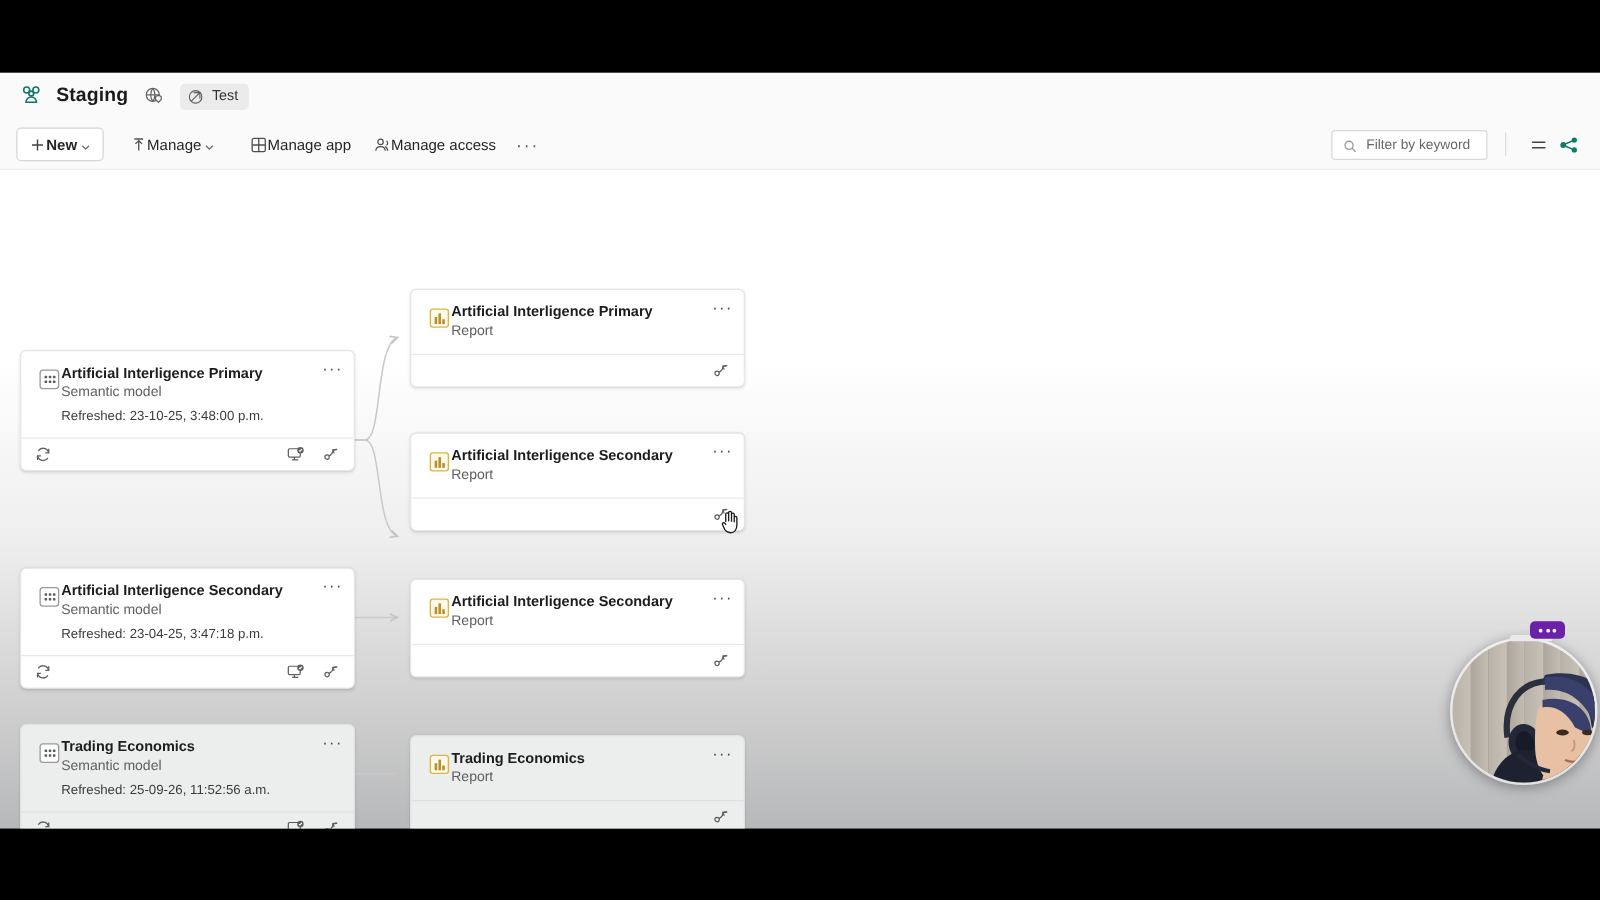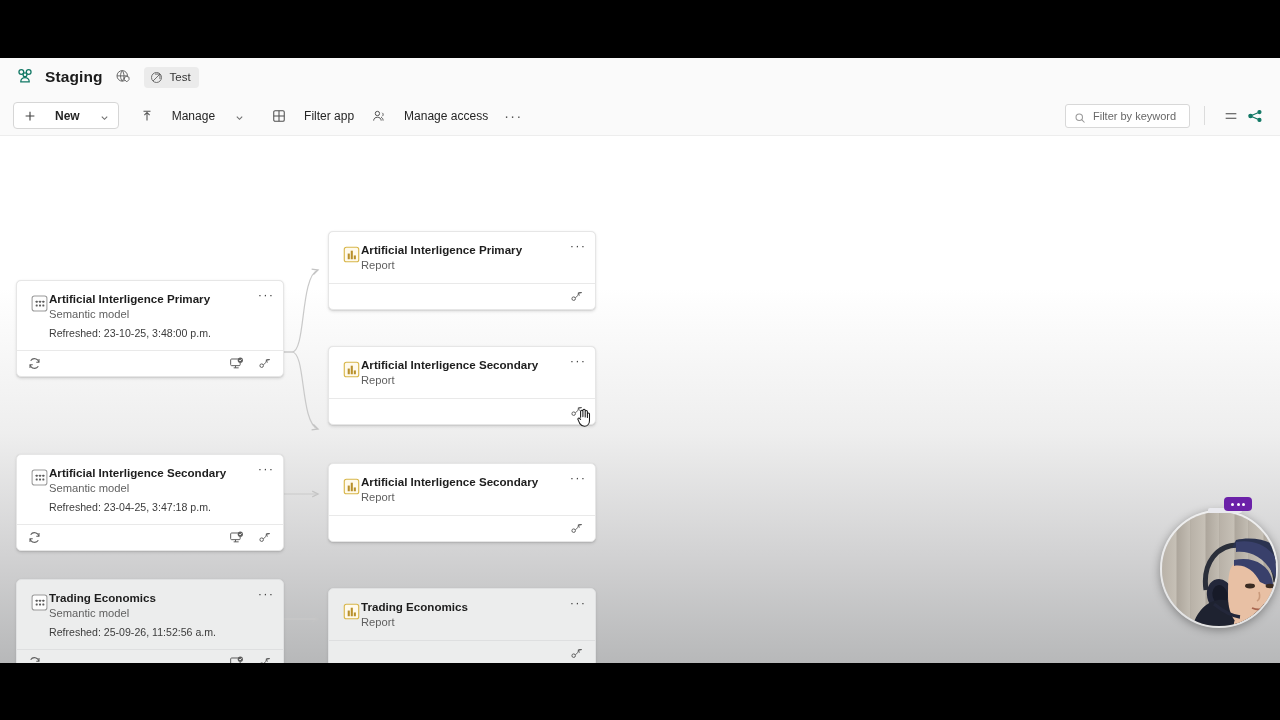--- a/index.html
+++ b/index.html
@@ -40,21 +40,21 @@
   .stage-chip .chip-ico { width: 15px; height: 15px; opacity: .8; }
   .stage-chip .chip-txt { font-size: 11.5px; color: #333; }
 
   
   .cmdbar {
     position: relative; height: 40px; background: #fafafa;
     display: flex; align-items: center; padding: 0 13px;
     border-bottom: 1px solid #ededed;
   }
   .cmd {
-    display: flex; align-items: center; gap: 18px; height: 26px;
+    display: flex; align-items: center; gap: 0; height: 26px;
     padding: 0 9px; border-radius: 4px; font-size: 12px; color: #252525;
     cursor: default; white-space: nowrap;
   }
   .cmd.newbtn {
     border: 1px solid #d6d6d6; background: #fff; border-radius: 4px;
     height: 27px; padding: 0 9px; font-weight: 600; margin-right: 12px;
   }
   .cmd .ico { width: 14px; height: 14px; flex: 0 0 auto; opacity: .85; }
   .cmd .chev { width: 9px; height: 9px; opacity: .7; margin-left: 2px; }
   .cmd-sep { width: 10px; }
@@ -206,21 +206,21 @@
       <div class="cmd-sep"></div>
 
 
       <div class="cmd">
         <span class="ico">
           <svg viewBox="0 0 16 16" width="14" height="14" fill="none" stroke="#333" stroke-width="1.2">
             <rect x="2" y="2" width="12" height="12" rx="1.5"></rect>
               <path d="M8 2v12M2 8h12"></path>
           </svg>
         </span>
-        <span>Filter app</span>
+        <span>Manage app</span>
       </div>
 
       <div class="cmd">
         <span class="ico">
           <svg viewBox="0 0 18 16" width="15" height="14" fill="none" stroke="#333" stroke-width="1.2">
             <circle cx="6.5" cy="5" r="2.6"></circle>
               <path d="M2 13.5c0-2.5 2-4 4.5-4s4.5 1.5 4.5 4"></path>
             <path d="M12.2 4.2a2.4 2.4 0 0 1 0 4.1M13.3 13.5c0-2.2-1-3.4-2.4-3.9"></path>
           </svg>
         </span>

